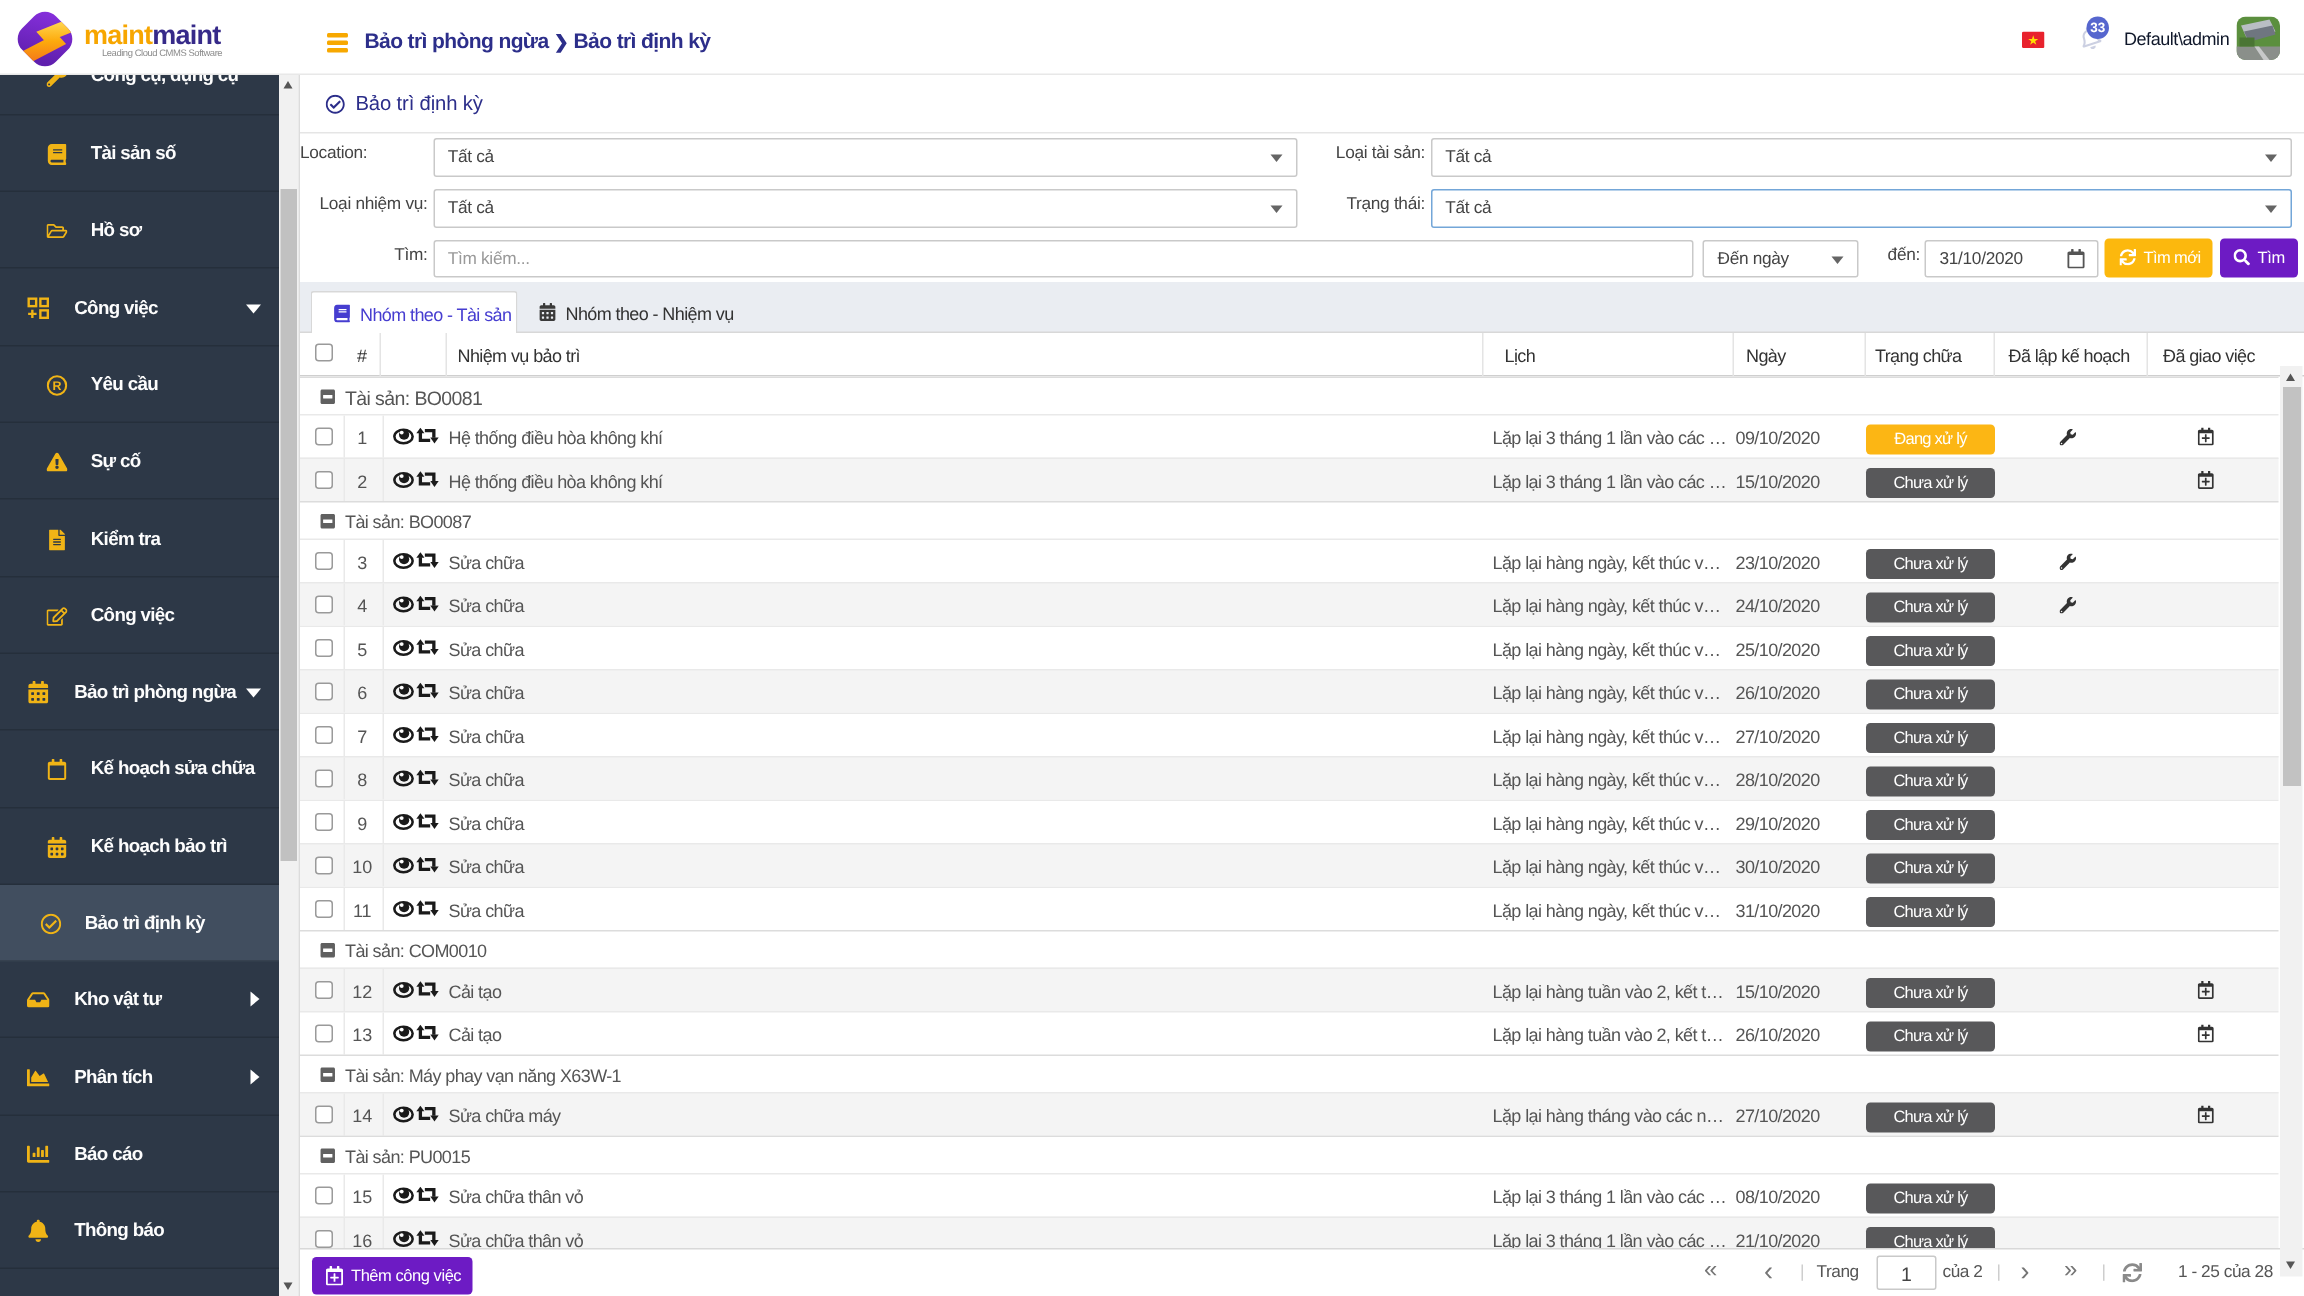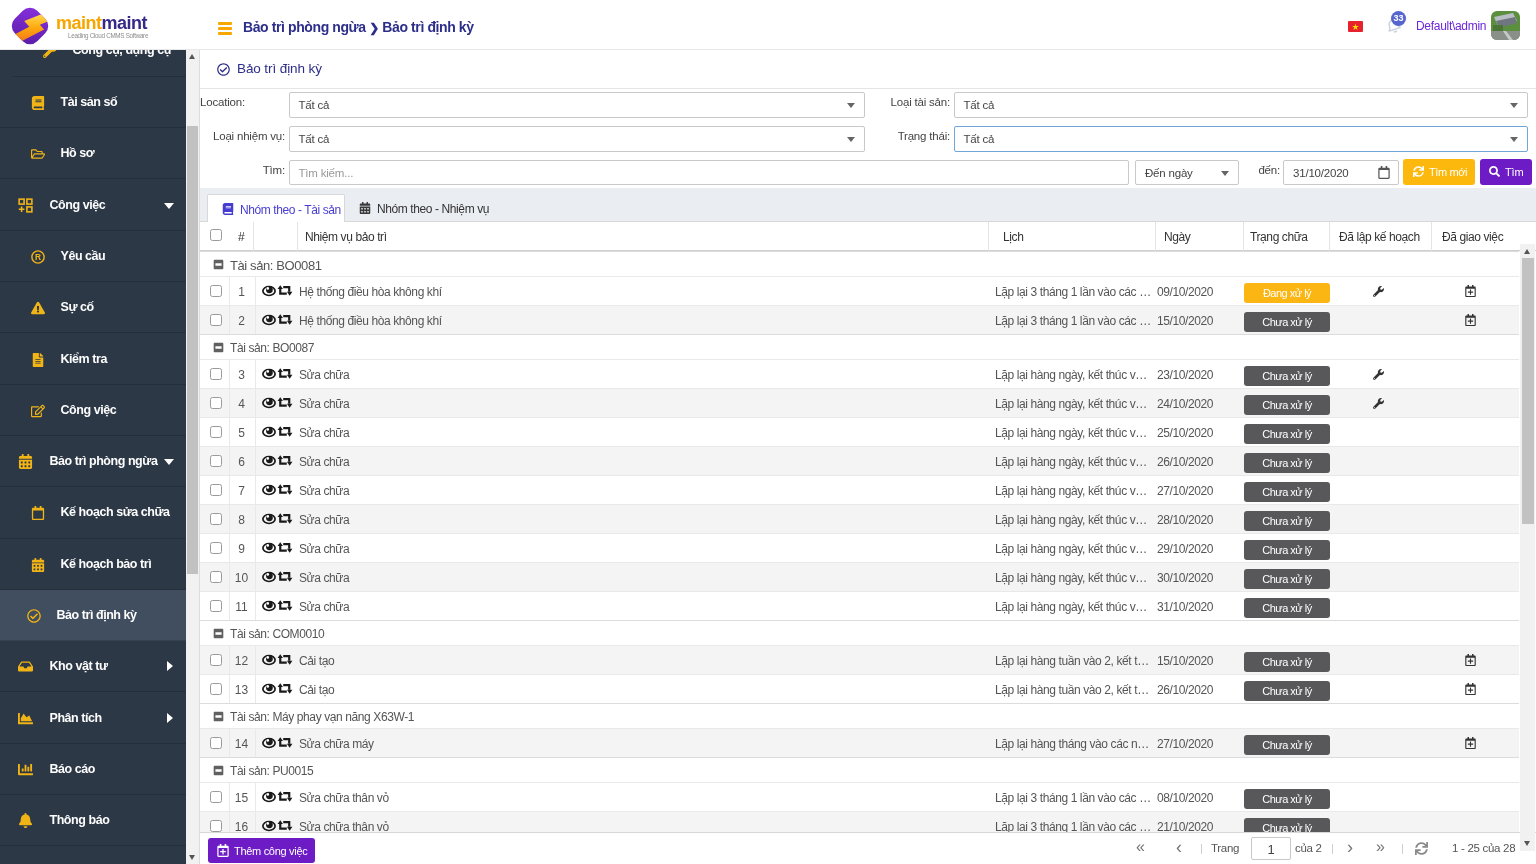--- a/index.html
+++ b/index.html
@@ -36,32 +36,32 @@
 <div class="abs" style="left:218px;top:32px;width:14px;height:3px;background:#f7a800;border-radius:1px;"></div>
 <div class="abs" style="left:243px;top:18.5px;font-size:14px;letter-spacing:-0.4px;font-weight:700;color:#2c2e8a;">Bảo trì phòng ngừa <span style="font-size:12px;">❯</span> Bảo trì định kỳ</div>
 <svg class="abs" style="left:1348px;top:20.5px;" width="15" height="11" viewBox="0 0 30 22">
 <rect width="30" height="22" rx="2" fill="#e8222d"></rect>
 <path d="M15 4.5 L16.9 10.2 L22.9 10.2 L18 13.7 L19.9 19.4 L15 15.9 L10.1 19.4 L12 13.7 L7.1 10.2 L13.1 10.2 Z" fill="#ffdf00" transform="scale(0.85) translate(2.6,1.5)"></path>
 </svg>
 <svg style="position:absolute;left:1386px;top:18px;transform:rotate(-18deg);" width="15" height="15" viewBox="0 0 448 512">
       <path fill="#ccd0e2" d="M439.39 362.29c-19.32-20.76-55.47-51.99-55.47-154.29 0-77.7-54.48-139.9-127.94-155.16V32c0-17.67-14.32-32-31.98-32s-31.98 14.33-31.98 32v20.84C118.56 68.1 64.08 130.3 64.08 208c0 102.3-36.15 133.53-55.47 154.29-6 6.45-8.66 14.16-8.61 21.71.11 16.4 12.98 32 32.1 32h383.8c19.12 0 32-15.6 32.1-32 .05-7.55-2.61-15.27-8.61-21.71zM67.53 368c21.22-27.97 44.42-74.33 44.53-159.42 0-.2-.06-.38-.06-.58 0-61.86 50.14-112 112-112s112 50.14 112 112c0 .2-.06.38-.06.58.11 85.1 23.31 131.46 44.53 159.42H67.53zM224 512c35.32 0 63.97-28.65 63.97-64H160.03c0 35.35 28.65 64 63.97 64z"></path>
     </svg>
 <div class="abs" style="left:1391px;top:10.5px;width:15px;height:15px;border-radius:50%;background:#5666ce;color:#fff;font-size:9px;font-weight:700;text-align:center;line-height:15px;">33</div>
-<div class="abs" style="left:1416px;top:19px;font-size:12px;letter-spacing:-0.3px;color:#6d28d9;">Default\admin</div>
+<div class="abs" style="left:1416px;top:19px;font-size:12px;letter-spacing:-0.3px;color:#0f172a;">Default\admin</div>
 <svg class="abs" style="left:1491px;top:11px;border-radius:6px;" width="29" height="29" viewBox="0 0 29 29">
 <rect width="29" height="29" fill="#5b8f3e"></rect>
 <rect x="0" y="20" width="29" height="9" fill="#8a8f8a"></rect>
 <polygon points="3,6 22,2 26,10 7,15" fill="#b9bec4"></polygon>
 <polygon points="5,10 24,6 26,12 8,17" fill="#6f7680"></polygon>
 <rect x="2" y="14" width="10" height="6" fill="#4a7534"></rect>
 <polygon points="12,20 18,29 22,29 15,20" fill="#c7c9c9"></polygon>
 </svg>
 </div>
 <div class="abs" style="left:0;top:50px;width:186px;height:814px;background:#2d3847;overflow:hidden;">
-<div class="abs" style="left:12px;top:-24.6px;width:186px;height:51.3px;border-bottom:1px solid rgba(0,0,0,0.16);">
+<div class="abs" style="left:0;top:-24.6px;width:186px;height:51.3px;border-bottom:1px solid rgba(0,0,0,0.16);">
 <svg style="position:absolute;left:31px;top:19px;" width="14" height="14" viewBox="0 0 512 512">
         <path fill="#f0b416" d="M507.73 109.1c-2.24-9.03-13.54-12.09-20.12-5.51l-74.36 74.36-67.88-11.31-11.31-67.88 74.36-74.36c6.62-6.62 3.43-17.9-5.66-20.16-47.38-11.74-99.55.91-136.58 37.93-39.64 39.64-50.55 97.1-34.05 147.2L18.74 402.76c-24.99 24.99-24.99 65.51 0 90.5 24.99 24.99 65.51 24.99 90.5 0l213.21-213.21c50.12 16.71 107.47 5.68 147.37-34.22 37.07-37.07 49.7-89.32 37.91-136.73zM64 472c-13.25 0-24-10.75-24-24 0-13.26 10.75-24 24-24s24 10.74 24 24c0 13.25-10.75 24-24 24z"></path>
       </svg>
 <div class="abs" style="left:60.5px;top:0;height:51.3px;line-height:51.3px;font-size:12.5px;letter-spacing:-0.45px;font-weight:600;color:#fdfdfd;">Công cụ, dụng cụ</div>
 </div>
 <div class="abs" style="left:0;top:26.9px;width:186px;height:51.3px;border-bottom:1px solid rgba(0,0,0,0.16);">
 <svg style="position:absolute;left:31px;top:19px;" width="14" height="14" viewBox="0 0 448 512">
         <path fill="#f0b416" d="M448 360V24c0-13.3-10.7-24-24-24H96C43 0 0 43 0 96v320c0 53 43 96 96 96h328c13.3 0 24-10.7 24-24v-16c0-7.5-3.5-14.3-8.9-18.7-4.2-15.4-4.2-59.3 0-74.7 5.4-4.3 8.9-11.1 8.9-18.6zM128 134c0-3.3 2.7-6 6-6h212c3.3 0 6 2.7 6 6v20c0 3.3-2.7 6-6 6H134c-3.3 0-6-2.7-6-6v-20zm0 64c0-3.3 2.7-6 6-6h212c3.3 0 6 2.7 6 6v20c0 3.3-2.7 6-6 6H134c-3.3 0-6-2.7-6-6v-20zm253.4 250H96c-17.7 0-32-14.3-32-32 0-17.6 14.4-32 32-32h285.4c-1.9 17.1-1.9 46.9 0 64z"></path>
       </svg>
 <div class="abs" style="left:60.5px;top:0;height:51.3px;line-height:51.3px;font-size:12.5px;letter-spacing:-0.45px;font-weight:600;color:#fdfdfd;">Tài sản số</div>

